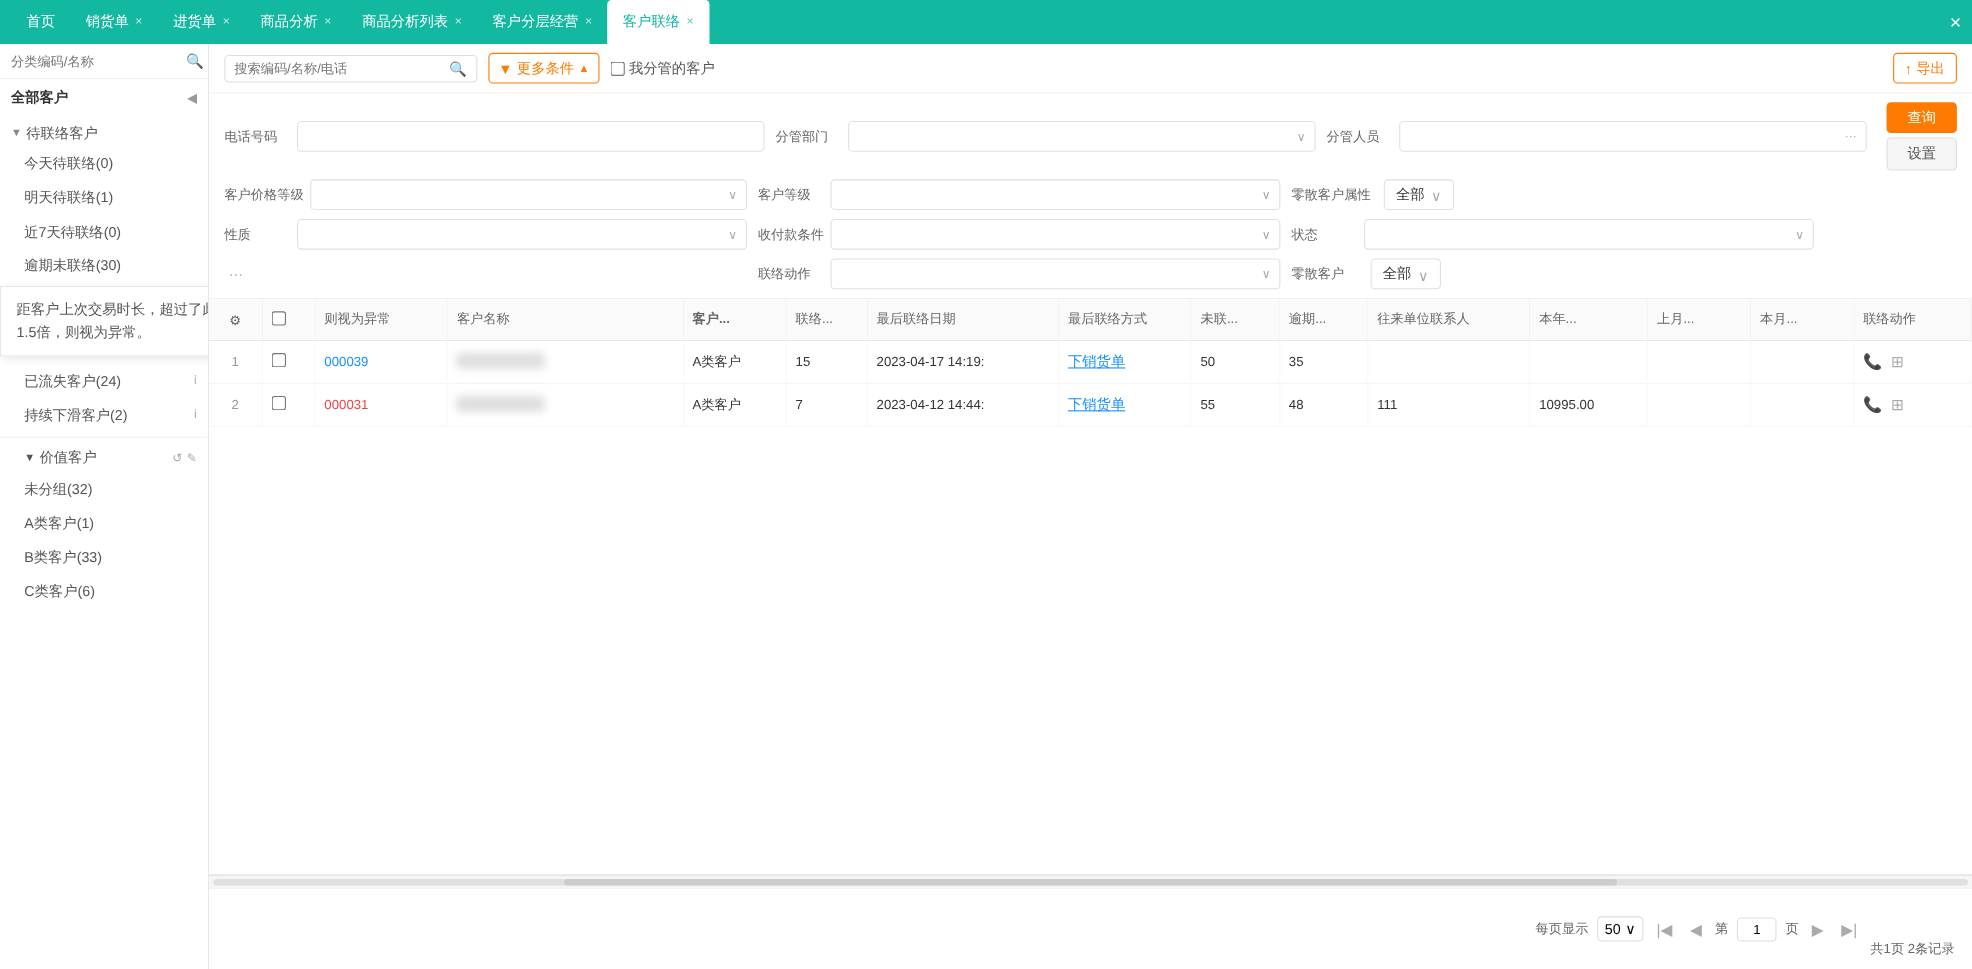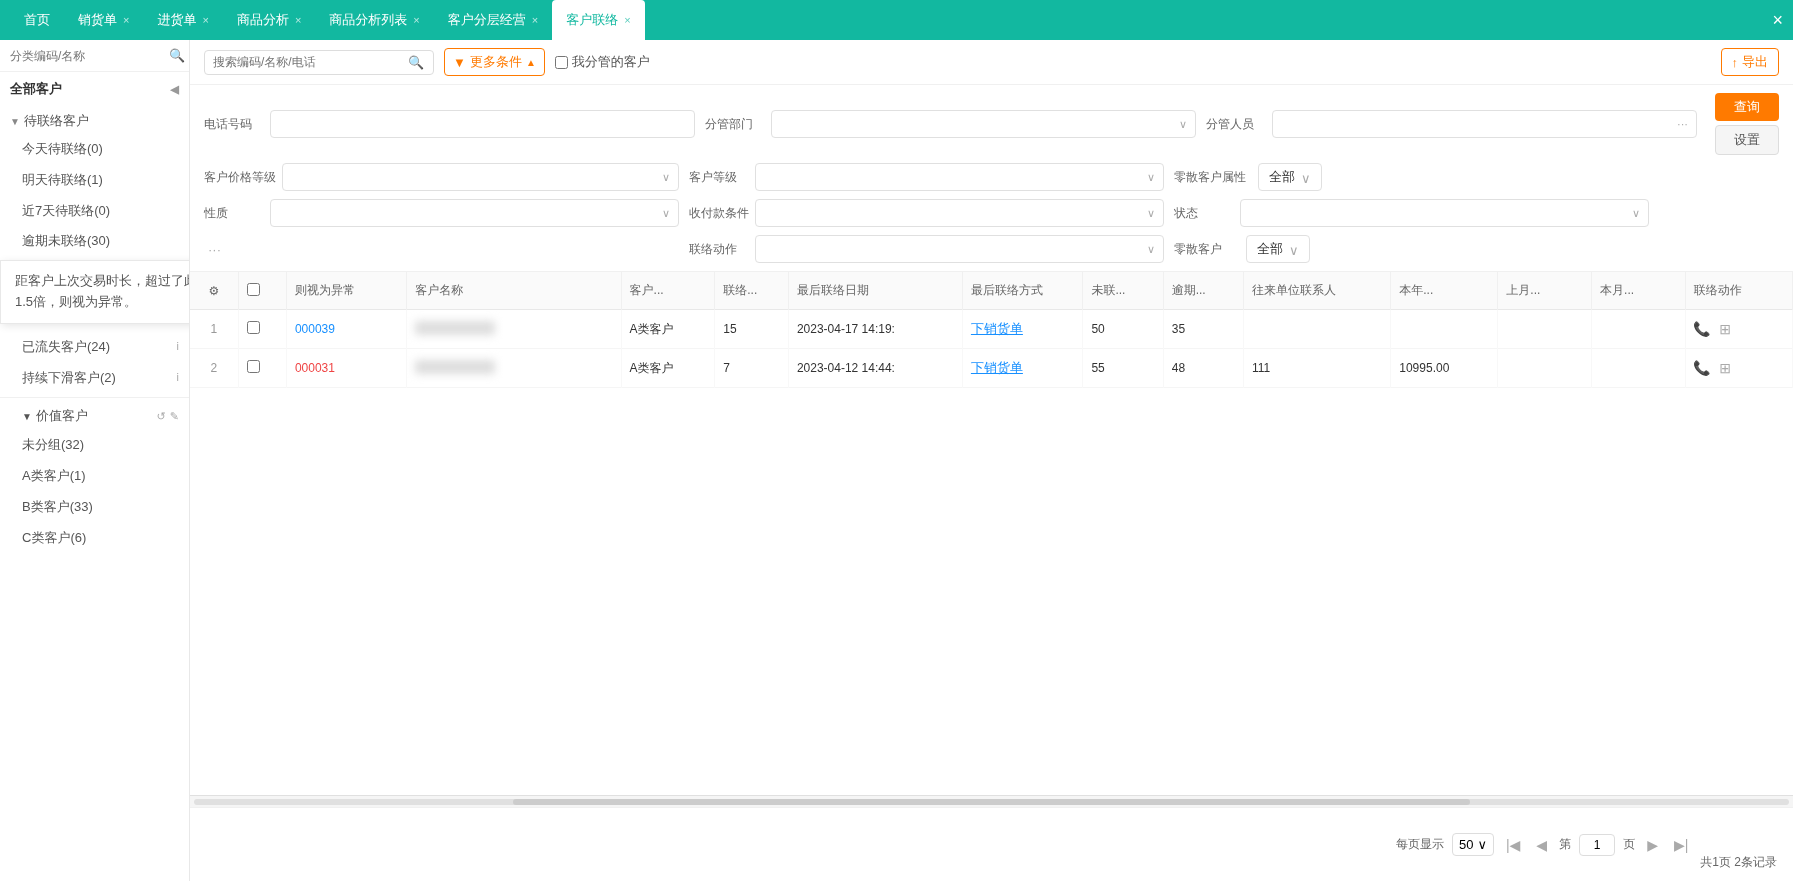--- a/index.html
+++ b/index.html
@@ -421,21 +421,21 @@
     </div>
 
     <div class="table-area">
       <table>
         <thead>
           <tr>
             <th style="width:36px;text-align:center;">⚙</th>
             <th style="width:36px;"><input type="checkbox" style=""></th>
             <th style="width:90px;">则视为异常</th>
             <th style="width:160px;">客户名称</th>
-            <th style="width:70px;">客户...</th>
+            <th style="width:70px;font-weight:bold;">客户...</th>
             <th style="width:55px;">联络...</th>
             <th style="width:130px;">最后联络日期</th>
             <th style="width:90px;">最后联络方式</th>
             <th style="width:60px;">未联...</th>
             <th style="width:60px;">逾期...</th>
             <th style="width:110px;">往来单位联系人</th>
             <th style="width:80px;">本年...</th>
             <th style="width:70px;">上月...</th>
             <th style="width:70px;">本月...</th>
             <th style="width:80px;">联络动作</th>

